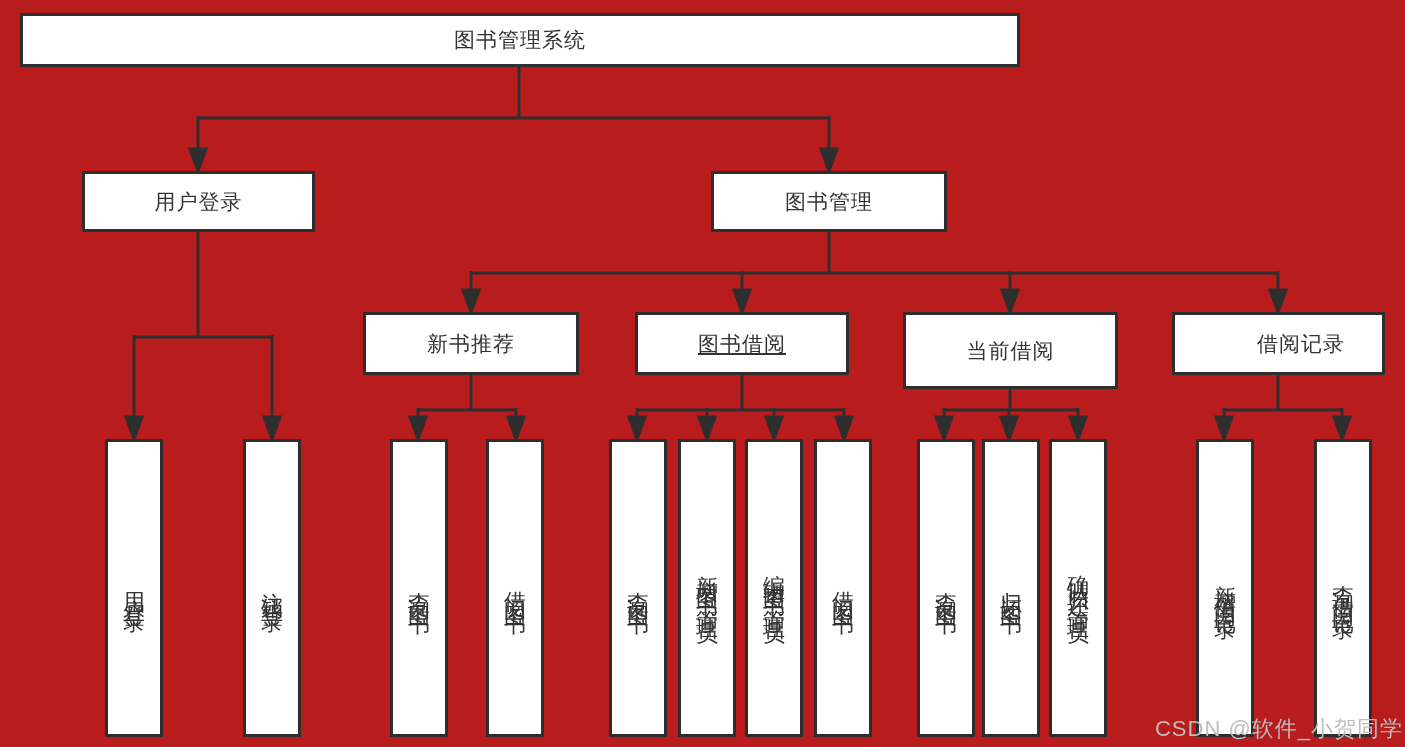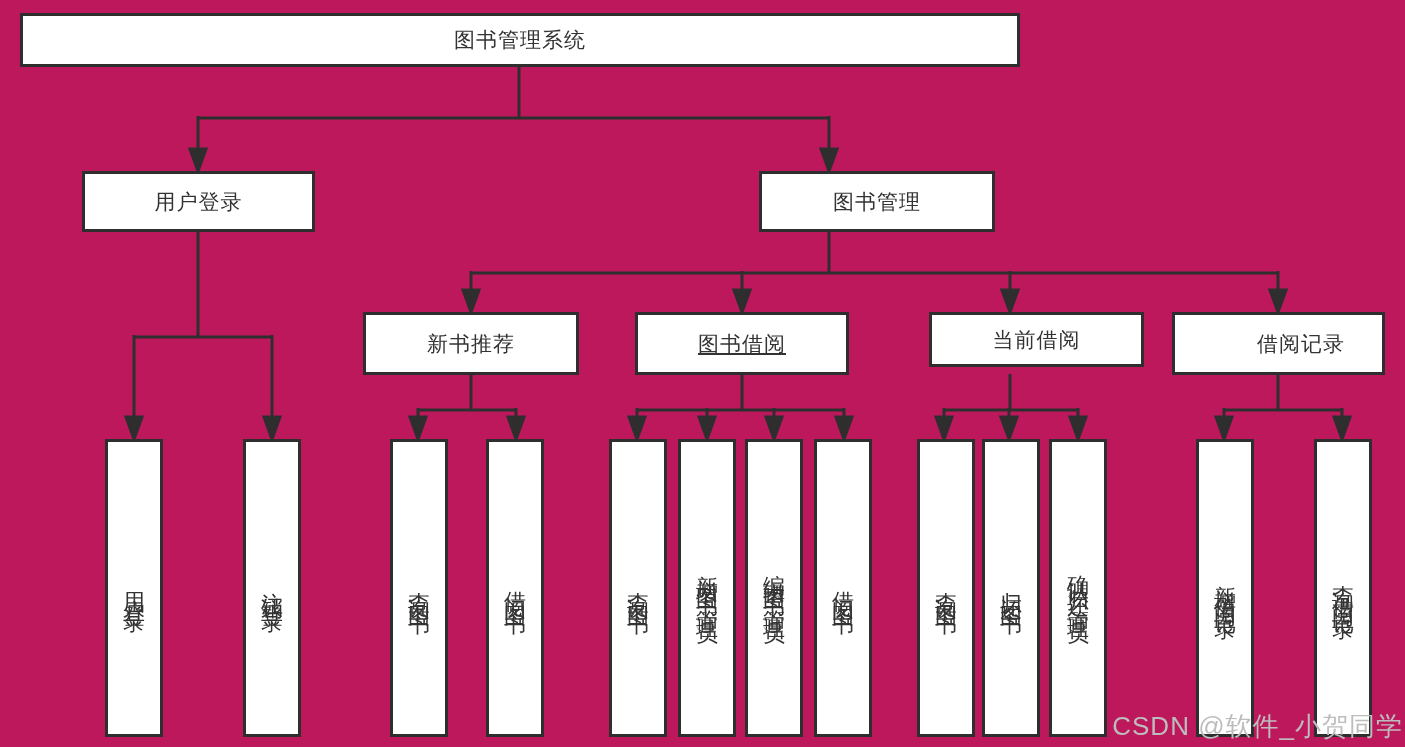--- a/index.html
+++ b/index.html
@@ -1,19 +1,19 @@
 <!DOCTYPE html>
 <html><head>
 <meta charset="utf-8">
 <style>
   html,body{margin:0;padding:0;background:#ffffff;}
   #canvas{
     position:relative;
     width:1405px;height:747px;
-    background:#be185d;
+    background:#b91c1c;
     font-family:"Liberation Sans","DejaVu Sans",sans-serif;
     overflow:hidden;
   }
   #connectors{position:absolute;left:0;top:0;width:1405px;height:747px;}
   .hbox{
     position:absolute;
     box-sizing:border-box;
     border:3px solid #2e2e2e;
     background:#ffffff;
     display:flex;align-items:center;justify-content:center;
@@ -36,32 +36,32 @@
     text-orientation:mixed;
     white-space:nowrap;
     color:#333333;
     font-size:22px;
     line-height:1;
     letter-spacing:7px;
   }
   #watermark{
     position:absolute;
     right:2px;bottom:3px;
-    font-size:26px;
+    font-size:22px;
     color:#bdbdbd;
     letter-spacing:1px;
     z-index:3;
   }
   
   #n-root{left:20px;top:13px;width:1000px;height:54px;}
   #n-userlogin{left:82px;top:171px;width:233px;height:61px;}
-  #n-bookmgmt{left:711px;top:171px;width:236px;height:61px;margin-left:48px;}
+  #n-bookmgmt{left:711px;top:171px;width:236px;height:61px;}
   #n-newrec{left:363px;top:312px;width:216px;height:63px;text-align:right;}
   #n-borrowing{left:635px;top:312px;width:214px;height:63px;text-decoration:underline;}
-  #n-current{left:903px;top:312px;width:215px;height:55px;margin-left:26px;}
+  #n-current{left:903px;top:312px;width:215px;height:77px;}
   #n-records{left:1172px;top:312px;width:213px;height:63px;padding-left:45px;}
   #l1{left:105px;}  #l2{left:243px;}
   #l3{left:390px;}  #l4{left:486px;}
   #l5{left:609px;}  #l6{left:678px;}  #l7{left:745px;}  #l8{left:814px;}
   #l9{left:917px;}  #l10{left:982px;} #l11{left:1049px;}
   #l12{left:1196px;}#l13{left:1314px;}
 </style>
 </head>
 <body>
 

